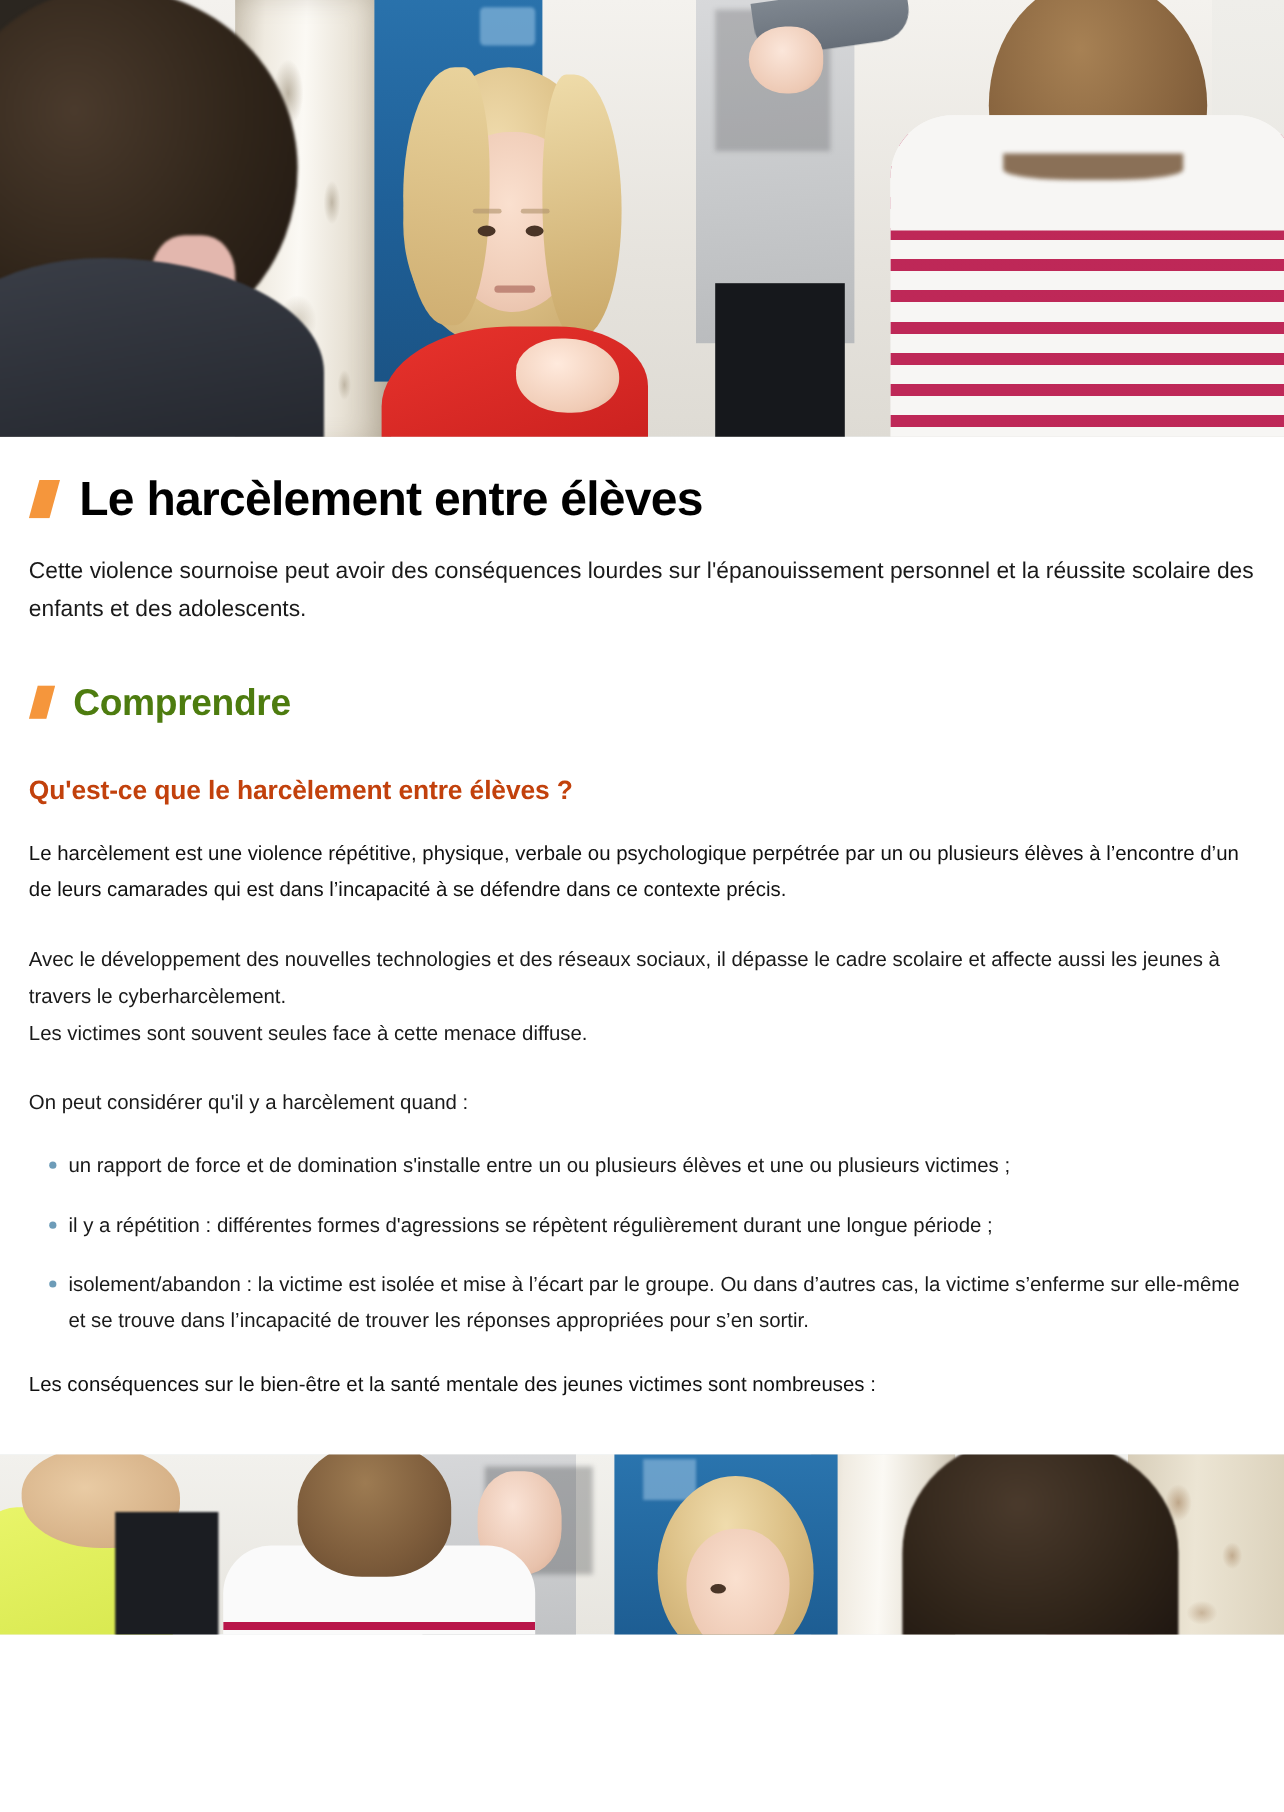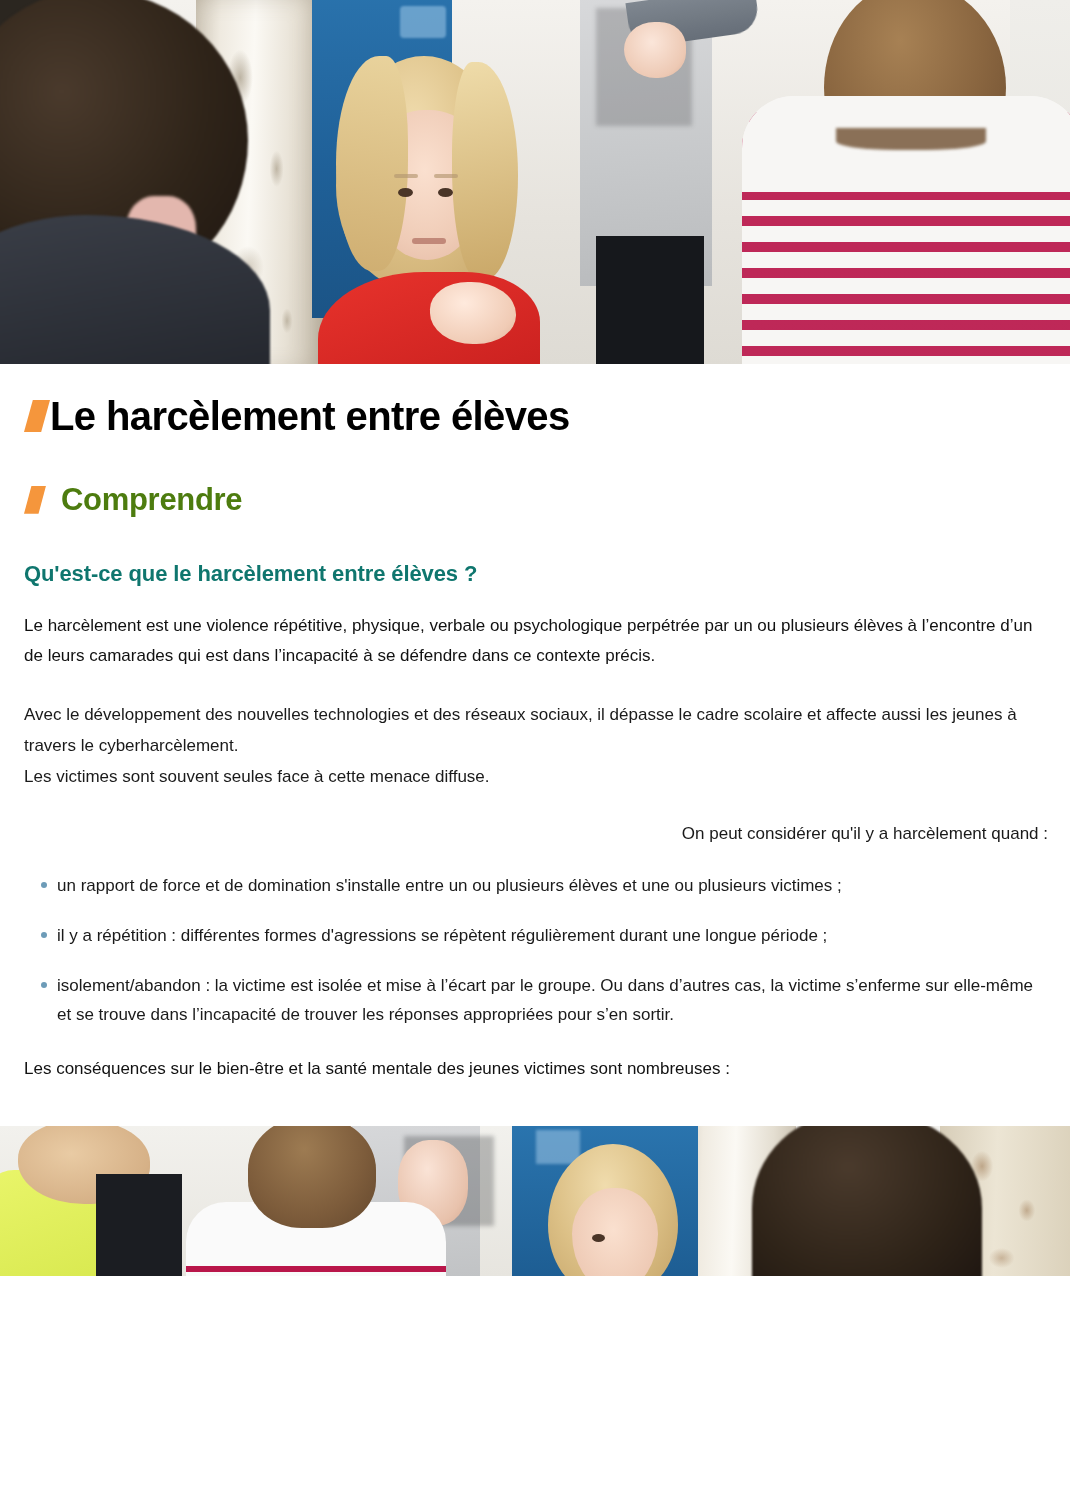--- a/index.html
+++ b/index.html
@@ -278,20 +278,21 @@
   }
 
   
   .content {
     padding: 0 22px 0 24px;
   }
 
   .title-row {
     display: flex;
     align-items: center;
+    gap: 16px;
     margin: 30px 0 0 0;
   }
   .slash {
     flex: 0 0 auto;
     display: block;
     background: #f5963c;
   }
   .slash-lg {
     width: 26px; height: 32px;
     clip-path: polygon(34% 0, 100% 0, 66% 100%, 0 100%);
@@ -331,41 +332,41 @@
     font-weight: 700;
     letter-spacing: -0.3px;
     color: #4d7c0f;
   }
 
   h3.sub-title {
     margin: 42px 0 0 0;
     font-size: 22px;
     line-height: 1.3;
     font-weight: 700;
-    color: #0f766e;
+    color: #c2410c;
     letter-spacing: -0.1px;
   }
 
   p.bold-para {
     margin: 23px 0 0 0;
     font-size: 17px;
     line-height: 1.78;
     font-weight: 400;
     color: #111111;
     max-width: 1026px;
   }
 
   p.body-para {
     margin: 28px 0 0 0;
     font-size: 17px;
     line-height: 1.82;
     color: #1a1a1a;
     max-width: 1030px;
   }
-  p.body-para.tight { margin-top: 26px; text-align: right; }
+  p.body-para.tight { margin-top: 26px; }
 
   ul.bullets {
     list-style: none;
     margin: 22px 0 0 0;
     padding: 0 0 0 16px;
   }
   ul.bullets li {
     position: relative;
     padding-left: 17px;
     margin: 0 0 20px 0;
@@ -426,20 +427,21 @@
   </div>
 </div>
 
 <main class="content">
 
   <div class="title-row">
     <span class="slash slash-lg"></span>
     <h1 class="page-title">Le harcèlement entre élèves</h1>
   </div>
 
+  <p class="lede">Cette violence sournoise peut avoir des conséquences lourdes sur l'épanouissement personnel et la réussite scolaire des enfants et des adolescents.</p>
 
   <div class="section-row">
     <span class="slash slash-md"></span>
     <h2 class="section-title">Comprendre</h2>
   </div>
 
   <h3 class="sub-title">Qu'est-ce que le harcèlement entre élèves ?</h3>
 
   <p class="bold-para">Le harcèlement est une violence répétitive, physique, verbale ou psychologique perpétrée par un ou plusieurs élèves à l’encontre d’un de leurs camarades qui est dans l’incapacité à se défendre dans ce contexte précis.</p>
 

